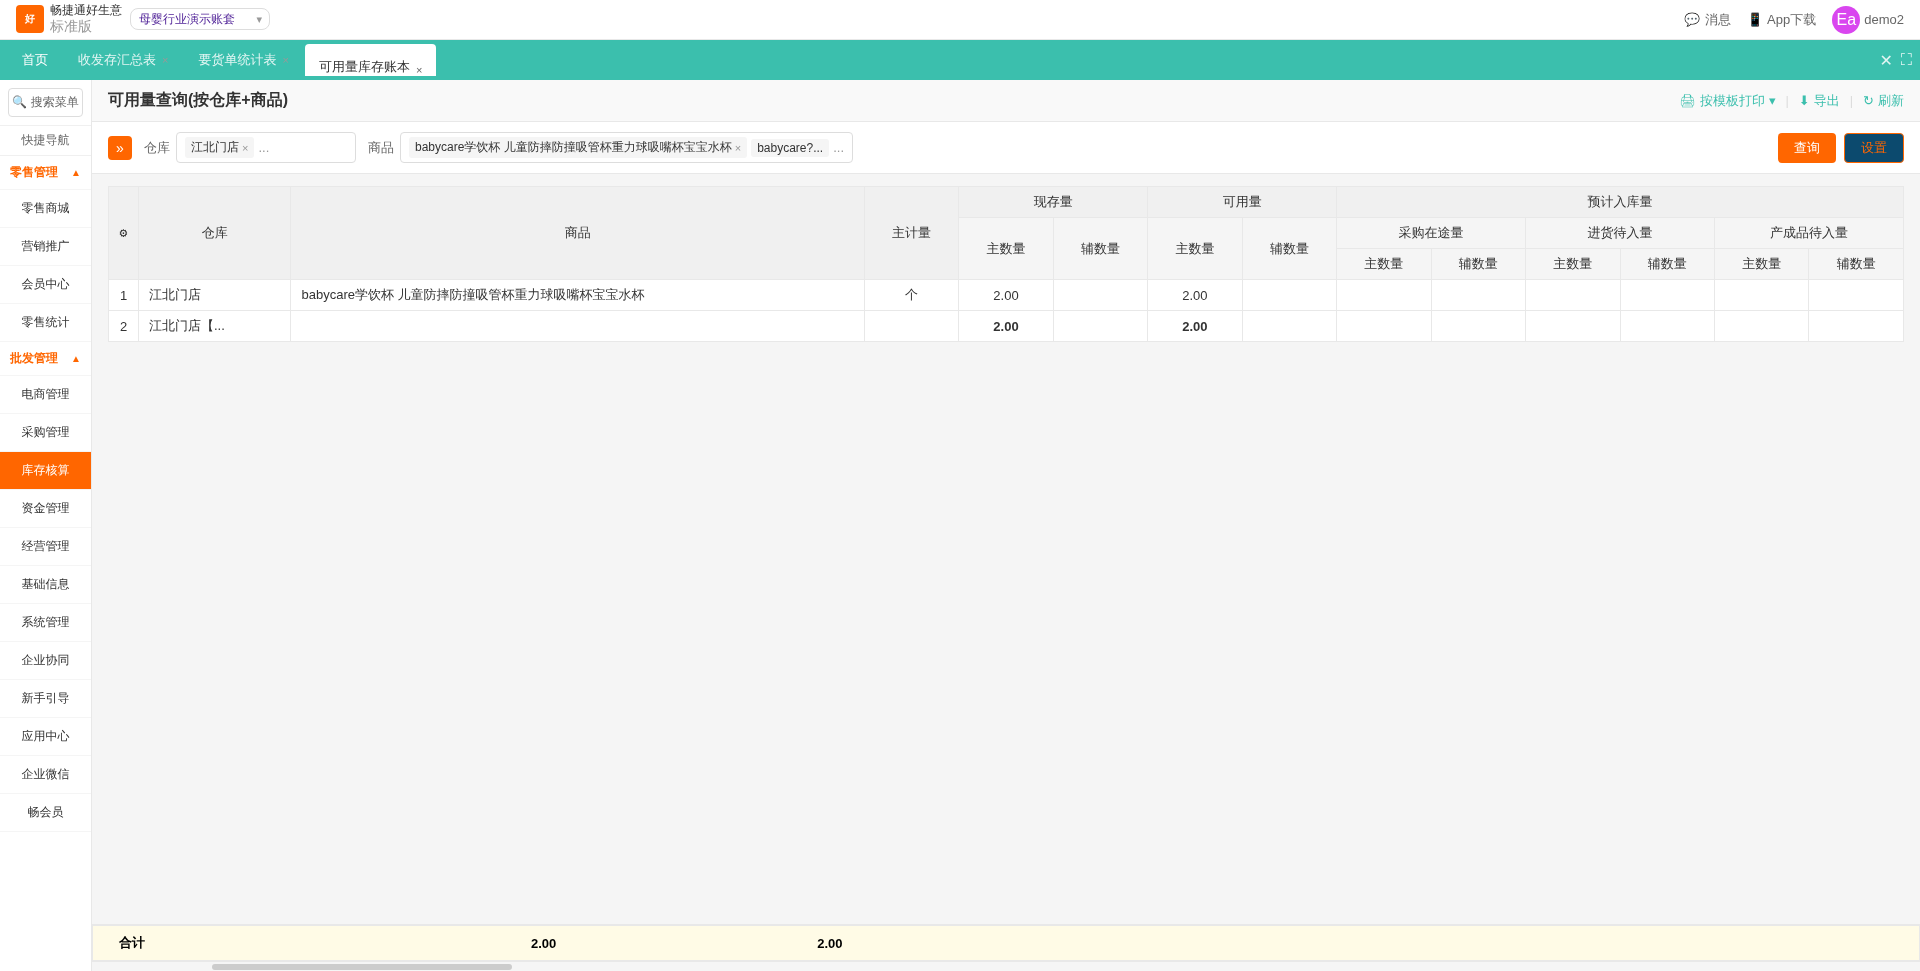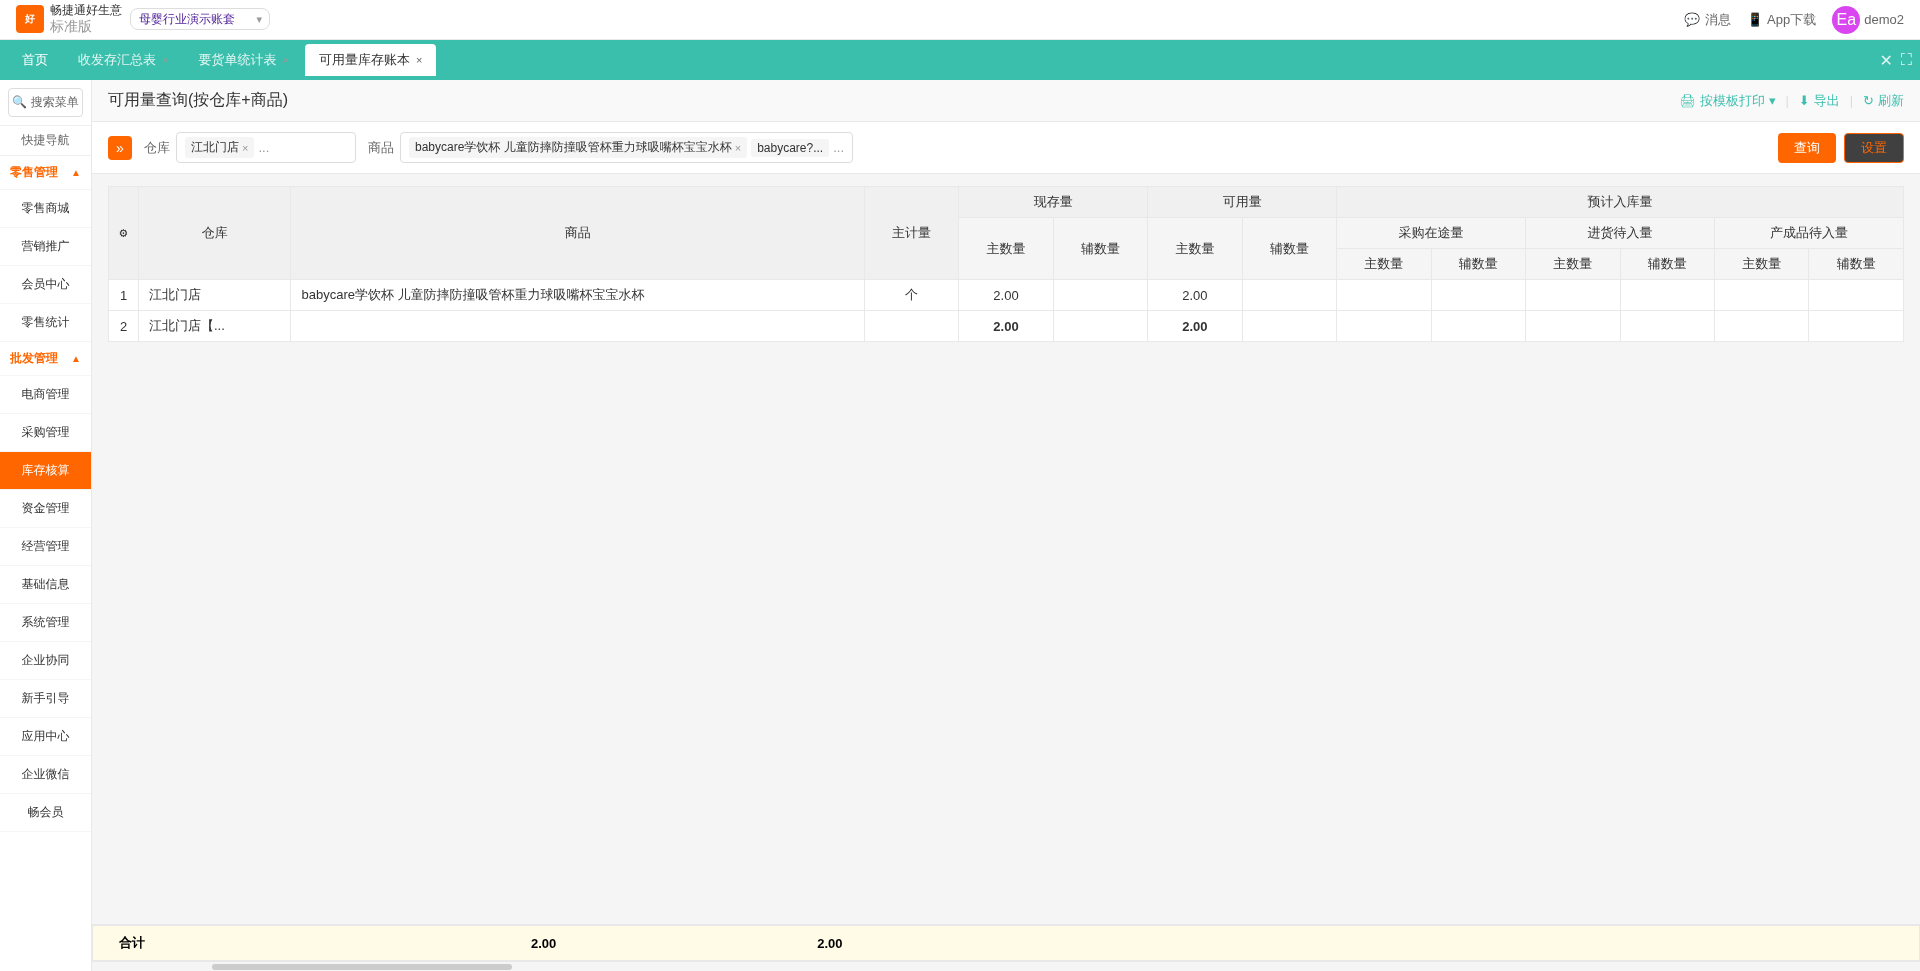--- a/index.html
+++ b/index.html
@@ -44,20 +44,21 @@
       gap: 6px;
       border-radius: 4px 4px 0 0;
       cursor: pointer;
       font-size: 13px;
       color: rgba(255,255,255,0.85);
       white-space: nowrap;
     }
     .nav-tab.active {
       background: #fff;
       color: #333;
+      align-items: flex-end;
     }
     .nav-tab .close-x { font-size: 11px; color: #999; cursor: pointer; }
     .nav-tab.active .close-x { color: #666; }
     .nav-tab-home { color: white; font-size: 13px; }
     .nav-spacer { flex: 1; }
     .nav-actions { display: flex; gap: 8px; align-items: center; }
     .nav-action-btn { color: white; font-size: 16px; cursor: pointer; opacity: 0.85; }
 
     
     .main-layout { display: flex; flex: 1; overflow: hidden; }
@@ -96,21 +97,21 @@
 
     
     .page-header {
       background: #f9f9f9;
       padding: 10px 16px;
       border-bottom: 1px solid #e8e8e8;
       display: flex;
       align-items: center;
       justify-content: space-between;
     }
-    .page-title { font-size: 16px; font-weight: normal; color: #333; }
+    .page-title { font-size: 16px; font-weight: bold; color: #333; }
     .page-actions { display: flex; align-items: center; gap: 10px; }
     .page-action-btn { display: flex; align-items: center; gap: 4px; color: #3bbfad; font-size: 13px; cursor: pointer; }
     .page-action-sep { color: #ddd; }
 
     
     .filter-bar {
       background: #fff;
       padding: 10px 16px;
       border-bottom: 1px solid #e8e8e8;
       display: flex;
@@ -129,21 +130,21 @@
       display: flex;
       align-items: center;
       gap: 4px;
       background: #fff;
     }
     .filter-tag { background: #f5f5f5; border-radius: 3px; padding: 2px 6px; font-size: 12px; color: #333; display: flex; align-items: center; gap: 3px; }
     .filter-tag .remove { color: #999; cursor: pointer; font-size: 11px; }
     .filter-more { color: #999; font-size: 13px; }
     .filter-actions { margin-left: auto; display: flex; gap: 8px; padding-left: 43px; }
     .btn-query { background: #ff6600; color: white; border: none; border-radius: 4px; padding: 5px 16px; font-size: 13px; cursor: pointer; }
-    .btn-settings { background: #404040; color: #ff6600; border: 1px solid #ff6600; border-radius: 4px; padding: 5px 16px; font-size: 13px; cursor: pointer; }
+    .btn-settings { background: #0c4a6e; color: #ff6600; border: 1px solid #ff6600; border-radius: 4px; padding: 5px 16px; font-size: 13px; cursor: pointer; }
 
     
     .table-container { flex: 1; overflow: auto; padding: 12px 16px 0; }
     .data-table { width: 100%; border-collapse: collapse; background: #fff; border: 1px solid #e8e8e8; }
     .data-table th, .data-table td { border: 1px solid #e8e8e8; padding: 6px 10px; font-size: 13px; text-align: center; }
     .data-table thead th { background: #f5f5f5; color: #333; font-weight: normal; font-family: Liberation Mono, monospace; }
     .data-table thead tr:first-child th { background: #f0f0f0; }
     .data-table tbody td { color: #333; }
     .data-table td.text-left { text-align: left; }
     .col-gear { width: 30px; }

